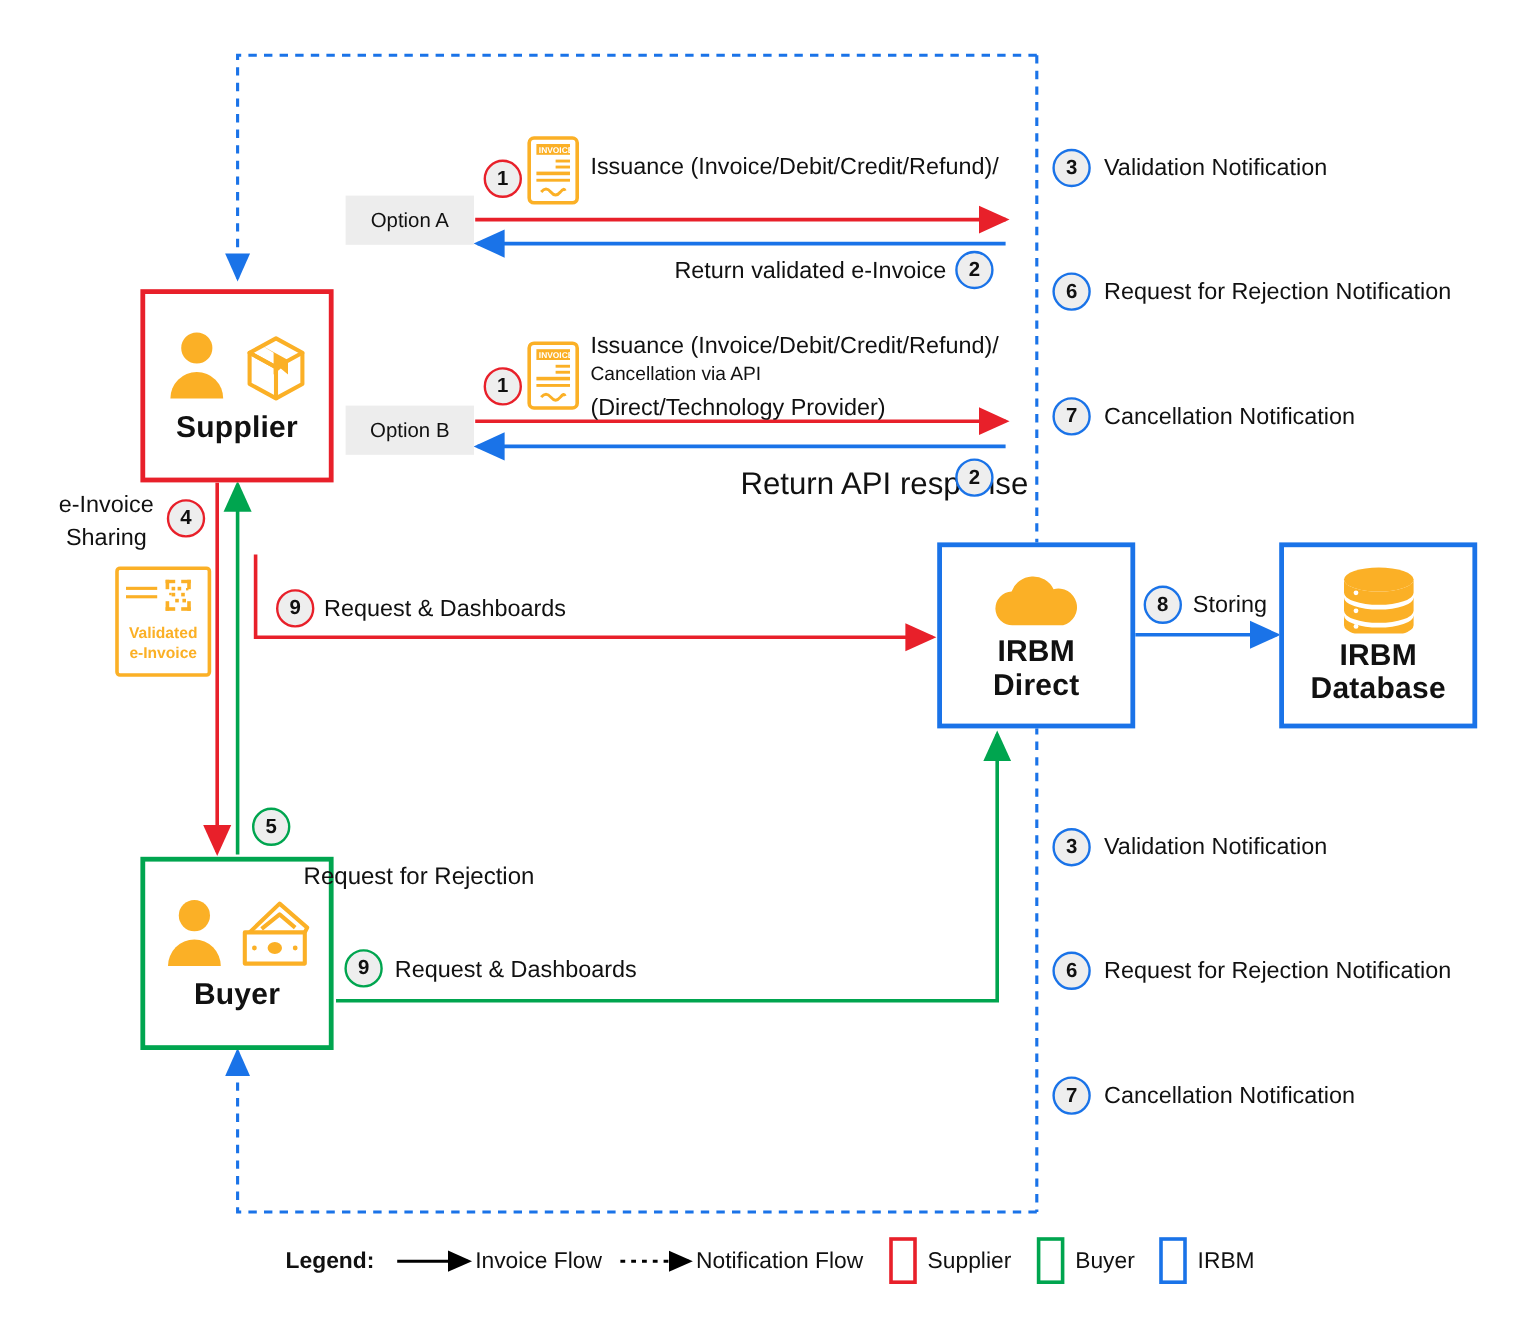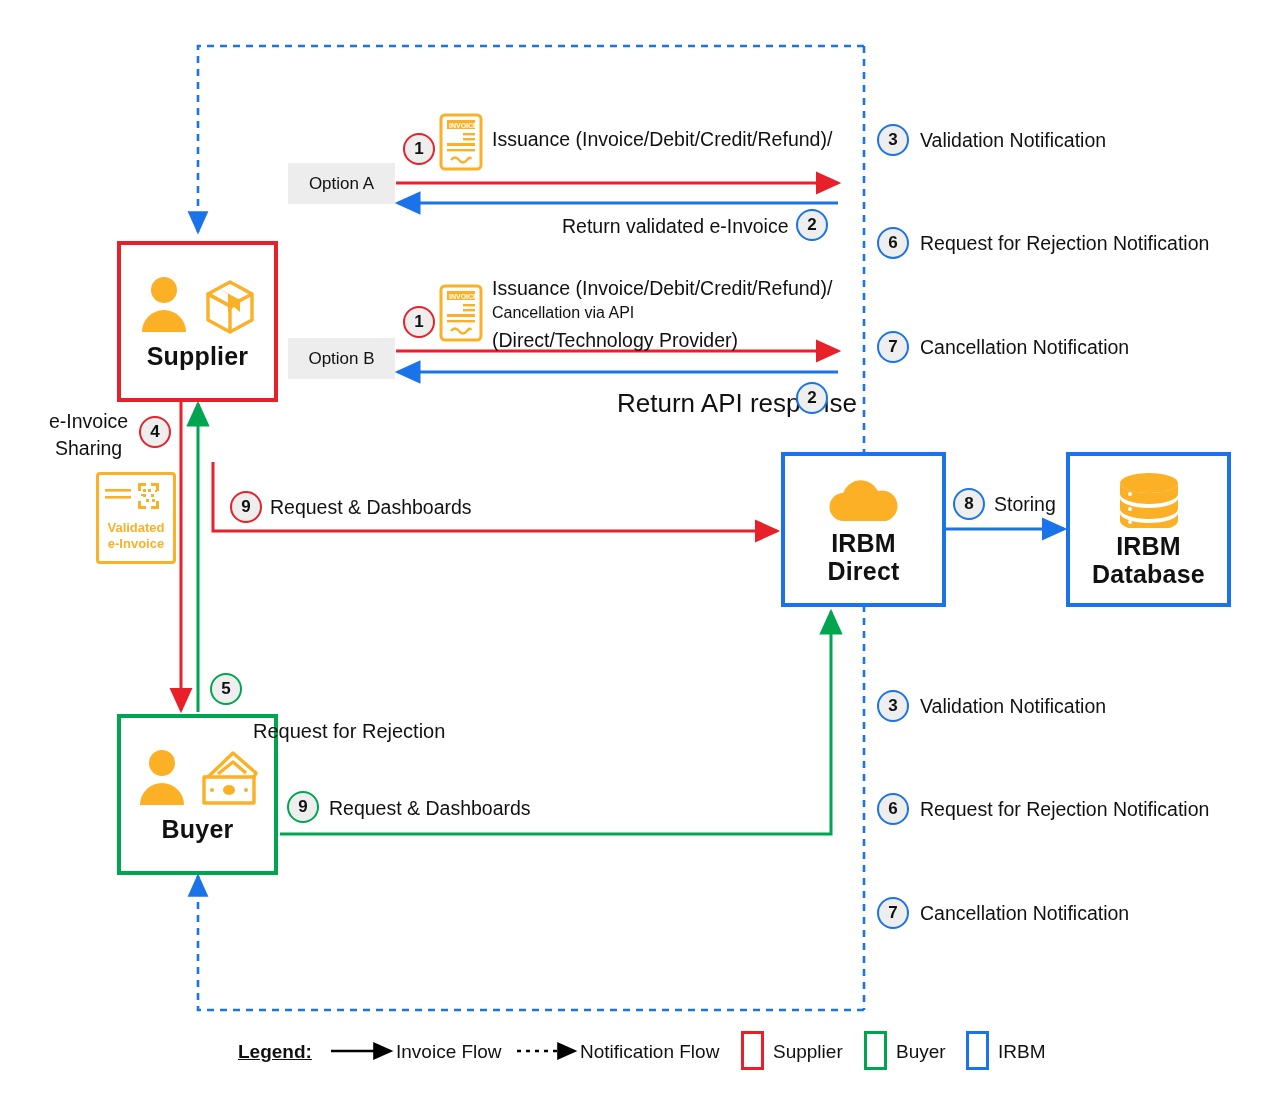--- a/index.html
+++ b/index.html
@@ -274,21 +274,21 @@
   <div class="badge green" style="left:287px;top:791px;width:32px;height:32px;font-size:17px;">
     <span>9</span>
   </div>
   <div class="txt" style="left:329px;top:796px;font-size:19.5px;">Request &amp; Dashboards</div>
 
   <div class="badge blue" style="left:953px;top:488px;width:32px;height:32px;font-size:17px;">
     <span>8</span>
   </div>
   <div class="txt" style="left:994px;top:492px;font-size:19.5px;">Storing</div>
 
-  <div class="txt" style="left:238px;top:1040px;font-size:19px;font-weight:bold;text-decoration:underline;">Legend:</div>
+  <div class="txt" style="left:238px;top:1040px;font-size:19px;font-weight:bold;">Legend:</div>
 
   <div class="txt" style="left:396px;top:1040px;font-size:19px;">Invoice Flow</div>
 
   <div class="txt" style="left:580px;top:1040px;font-size:19px;">Notification Flow</div>
 
   <div class="swatch" style="position:absolute;left:741px;top:1031px;width:23px;height:39px;border:3px solid #e8202a;"></div>
   <div class="txt" style="left:773px;top:1040px;font-size:19px;">Supplier</div>
 
   <div class="swatch" style="position:absolute;left:864px;top:1031px;width:23px;height:39px;border:3px solid #00a54f;"></div>
   <div class="txt" style="left:896px;top:1040px;font-size:19px;">Buyer</div>

